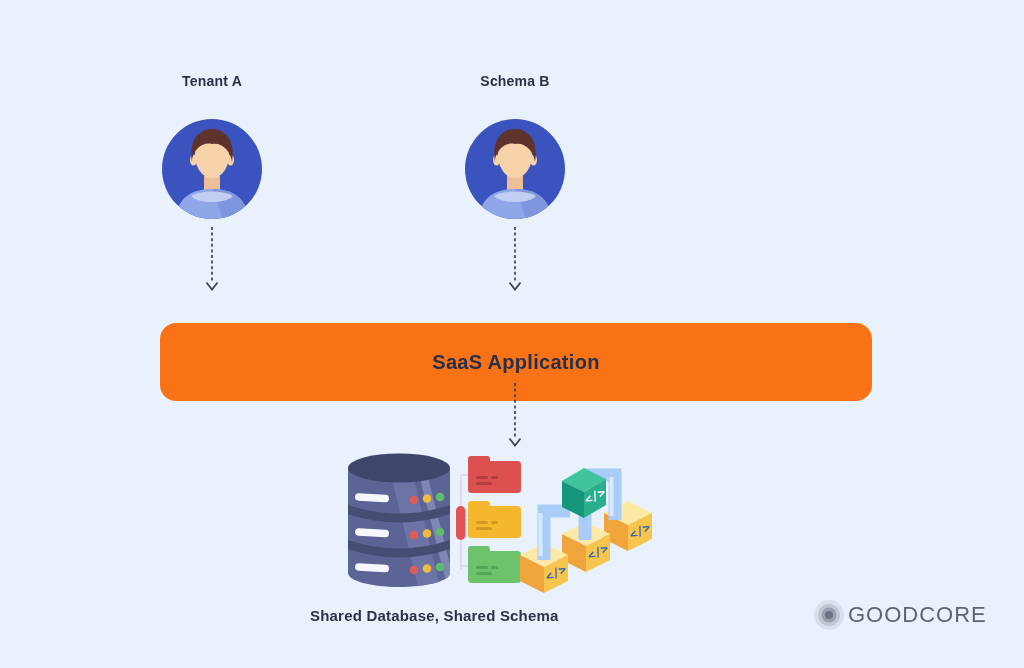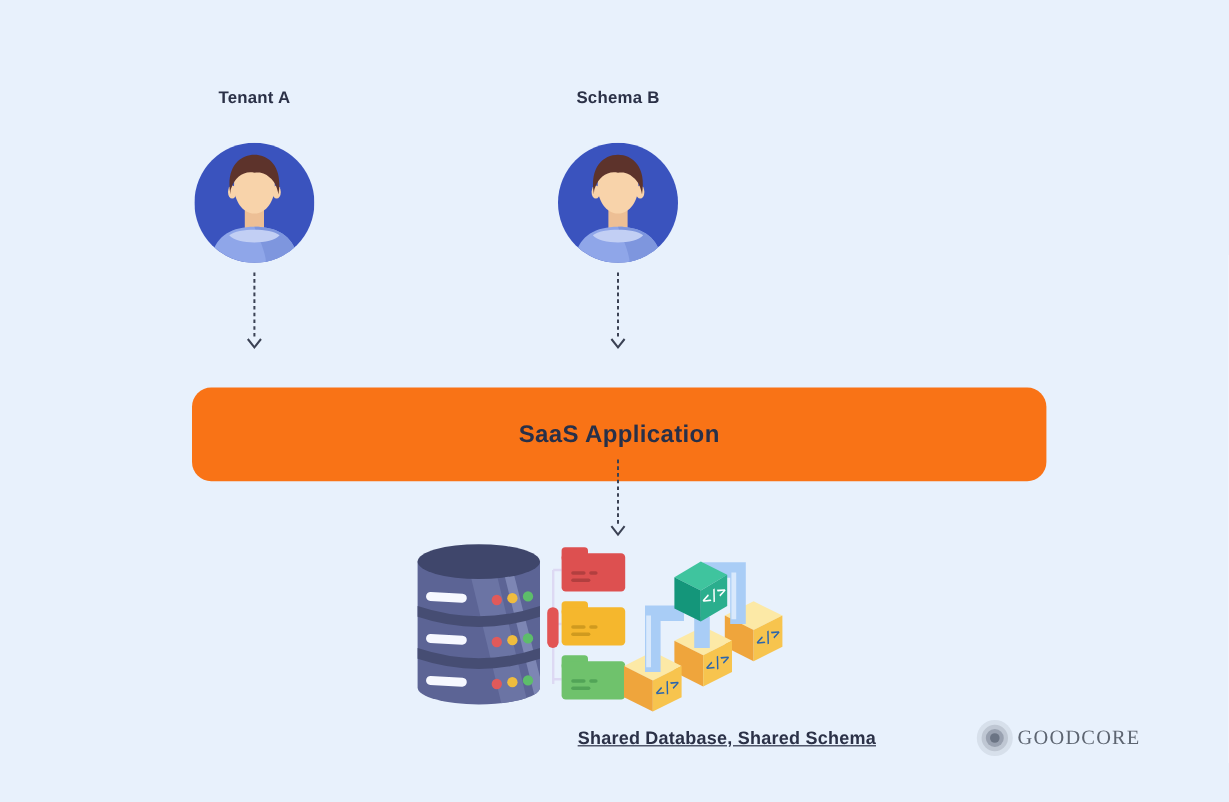--- a/index.html
+++ b/index.html
@@ -27,31 +27,31 @@
     position:absolute;left:160px;top:299px;width:712px;height:78px;
     background:#f97316;border-radius:16px;
     display:flex;align-items:center;justify-content:center;margin-top:24px;
   }
   .saas-label{font-size:20px;font-weight:bold;color:#273049;letter-spacing:.3px;}
   
   .illustration{position:absolute;left:340px;top:448px;}
   .icon-glyph{font-family:"DejaVu Sans Mono","Liberation Mono",monospace;font-weight:bold;}
   
   .caption{
-    position:absolute;left:310px;top:607px;width:420px;text-align:right;
-    font-size:15px;font-weight:bold;color:#2b3147;letter-spacing:.2px;text-decoration:underline;
+    position:absolute;left:310px;top:607px;width:420px;text-align:left;
+    font-size:15px;font-weight:bold;color:#2b3147;letter-spacing:.2px;
   }
   
   .logo{
     position:absolute;left:812px;top:597px;height:36px;
     display:flex;align-items:center;
   }
   .logo-text{
-    font-family:Liberation Serif, serif;
-    font-size:17px;color:#5d6571;letter-spacing:1px;margin-left:2px;
+    font-family:Liberation Sans, sans-serif;
+    font-size:22px;color:#5d6571;letter-spacing:1px;margin-left:2px;
   }
 </style>
 </head>
 <body>
 
 <svg width="0" height="0" style="position:absolute" aria-hidden="true">
   <defs>
     <symbol id="avatar-sym" viewBox="0 0 100 100">
       <clipPath id="avclip">
           <circle cx="50" cy="50" r="50"></circle>

